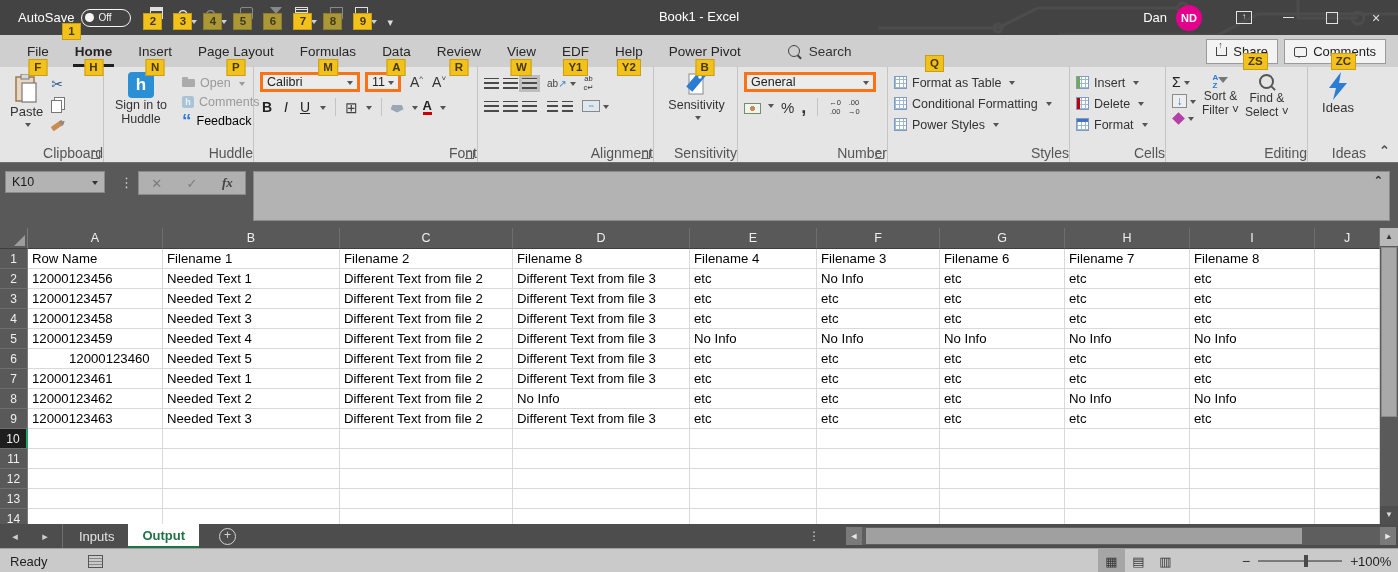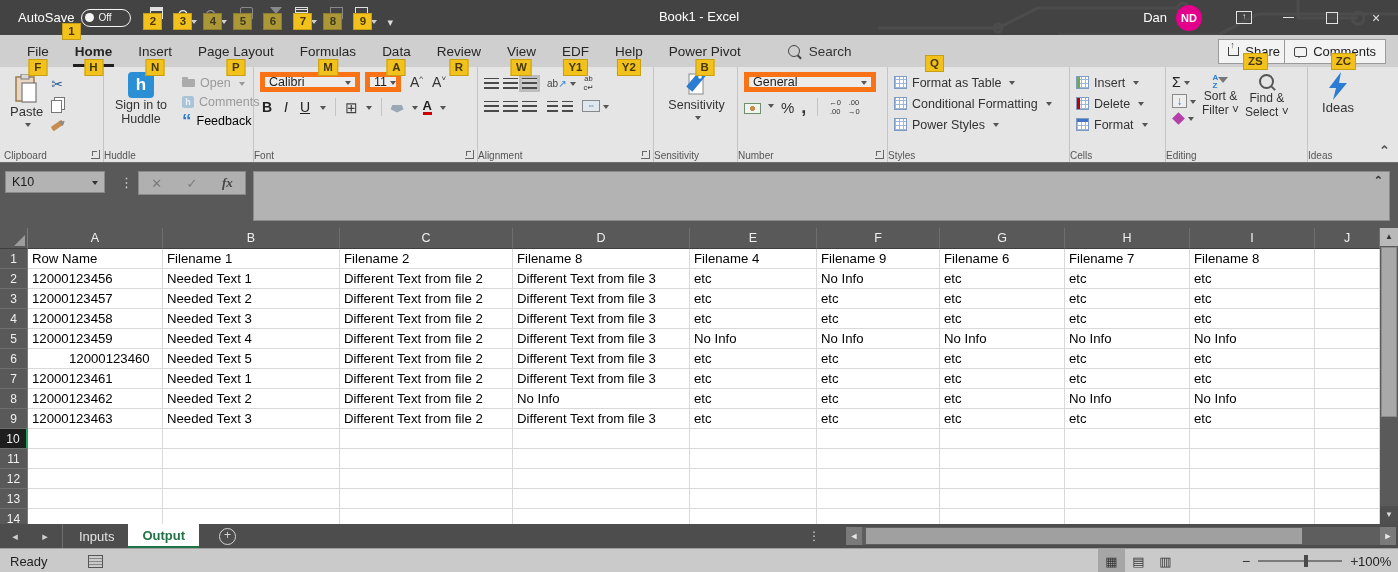--- a/index.html
+++ b/index.html
@@ -41,32 +41,32 @@
   .tabrow{position:relative;height:32px;background:#cfcfcf;display:flex;align-items:stretch;padding-left:14px;z-index:20;}
   .tab{position:relative;padding:0 13px;display:flex;align-items:center;font-size:13.5px;color:#262626;}
   .tab.active .tlabel{font-weight:700;}
   .tab.active::after{content:"";position:absolute;left:11px;right:11px;bottom:0;height:3px;background:#1f1f1f;}
   .tab .keytip{left:50%;transform:translateX(-50%);bottom:-9px;top:auto;}
   .searchbox{display:flex;align-items:center;gap:9px;margin-left:34px;color:#333;font-size:13.5px;}
   .mag{position:relative;width:10px;height:10px;border:1.6px solid #444;border-radius:50%;}
   .mag::after{content:"";position:absolute;width:5px;height:1.6px;background:#444;transform:rotate(45deg);left:8px;top:10px;}
   .kt-q{left:925px;top:20px;}
   .toolbtn{position:absolute;top:4px;height:23px;background:#f3f3f3;border:1px solid #9b9b9b;display:flex;align-items:center;gap:6px;padding:0 9px;font-size:13px;color:#222;}
-  .share-btn{right:108px;text-align:right;}
+  .share-btn{right:120px;text-align:right;}
   .comments-btn{right:12px;}
   .kt-zs{left:1243px;top:18px;}
   .kt-zc{left:1437px;top:18px;right:auto;}
   .share-ic{width:9px;height:8px;border:1.2px solid #444;border-top:none;position:relative;}
   .share-ic::after{content:"↑";position:absolute;left:1px;top:-7px;font-size:9px;color:#444;}
   .bubble{width:11px;height:8px;border:1.2px solid #444;border-radius:2px;position:relative;}
   .bubble::after{content:"";position:absolute;left:2px;bottom:-4px;border:2px solid transparent;border-top-color:#444;}
   
   .ribbon{position:relative;height:95px;background:#e5e5e5;display:flex;padding-left:4px;box-sizing:border-box;}
   .rgroup{position:relative;border-right:1px solid #c4c4c4;box-sizing:border-box;padding:5px 4px 16px 6px;}
-  .glabel{position:absolute;bottom:1px;left:0;right:0;text-align:left;font-size:10px;color:#555;}
+  .glabel{position:absolute;bottom:1px;left:0;right:0;text-align:right;font-size:14px;color:#555;}
   .launcher{position:absolute;right:3px;bottom:3px;width:8px;height:8px;border-right:1.4px solid #666;border-bottom:1.4px solid #666;}
   .launcher::before{content:"";position:absolute;right:2px;bottom:2px;width:4px;height:4px;border-left:1.4px solid #666;border-top:1.4px solid #666;}
   .bigbtn{display:flex;flex-direction:column;align-items:center;font-size:13px;color:#333;}
   .dim-t{color:#9a9a9a;}
   .mini{display:inline-block;position:relative;}
   
   .g-clipboard{width:100px;display:flex;gap:8px;}
   .clip-svg{margin-top:2px;}
   .mini-col{display:flex;flex-direction:column;gap:6px;padding-top:6px;}
   .scissors{font-size:14px;color:#2b5f8f;line-height:13px;}
@@ -79,21 +79,21 @@
   .signin{width:62px;text-align:center;font-size:12.5px;line-height:1.15;}
   .hud-col{display:flex;flex-direction:column;gap:5px;padding-top:4px;font-size:12.5px;}
   .hud-row{display:flex;align-items:center;gap:5px;}
   .folder-ic{width:13px;height:8px;background:#ababab;border-radius:1px;position:relative;}
   .folder-ic::before{content:"";position:absolute;top:-2px;left:0;width:6px;height:2px;background:#ababab;border-radius:1px 1px 0 0;}
   .h-mini{width:12px;height:12px;border-radius:2px;background:#a9c4d6;color:#eef;font-size:9px;font-weight:700;text-align:center;line-height:12px;}
   .quote-ic{color:#2b7cd3;font-size:19px;line-height:10px;font-weight:700;}
   
   .g-font{width:224px;}
   .frow{display:flex;align-items:center;gap:5px;margin-bottom:6px;}
-  .combo{background:#ececec;border:5px solid #f97316;height:20px;display:flex;align-items:center;justify-content:space-between;padding:0 4px;font-size:12.5px;color:#222;box-sizing:border-box;}
+  .combo{background:#ececec;border:3px solid #f97316;height:20px;display:flex;align-items:center;justify-content:space-between;padding:0 4px;font-size:12.5px;color:#222;box-sizing:border-box;}
   .combo .caret{border-top-color:#555;margin-top:5px;}
   .fam{width:100px;}
   .fsize{width:36px;}
   .fbig{font-size:14px;color:#333;margin-left:4px;}
   .fbig sup{font-size:8px;}
   .bi{font-size:14px;color:#222;width:14px;text-align:center;}
   .vsep{width:1px;background:#c4c4c4;height:18px;margin:0 4px;}
   .border-ic{font-size:15px;color:#444;line-height:15px;}
   .fill-ic{width:13px;height:8px;background:#9aa7b5;clip-path:polygon(15% 0,85% 0,100% 60%,50% 100%,0 60%);margin-top:3px;}
   .fcolor{font-size:13px;font-weight:700;color:#222;border-bottom:3px solid #c00;line-height:13px;}
@@ -577,21 +577,21 @@
         <div class="chead" style="width: 65px;">J</div>
       </div>
     <div id="grid-body">
         <div class="grow">
           <span class="rhead">1</span>
           <span class="gcell" style="width: 135px;">Row Name</span>
           <span class="gcell" style="width: 177px;">Filename 1</span>
           <span class="gcell" style="width: 173px;">Filename 2</span>
           <span class="gcell" style="width: 177px;">Filename 8</span>
           <span class="gcell" style="width: 127px;">Filename 4</span>
-          <span class="gcell" style="width: 123px;">Filename 9</span>
+          <span class="gcell" style="width: 123px;">Filename 3</span>
           <span class="gcell" style="width: 125px;">Filename 6</span>
           <span class="gcell" style="width: 125px;">Filename 7</span>
           <span class="gcell" style="width: 125px;">Filename 8</span>
           <span class="gcell" style="width: 65px;"></span>
         </div>
         <div class="grow">
           <span class="rhead">2</span>
           <span class="gcell" style="width: 135px;">12000123456</span>
           <span class="gcell" style="width: 177px;">Needed Text 1</span>
           <span class="gcell" style="width: 173px;">Different Text from file 2</span>

